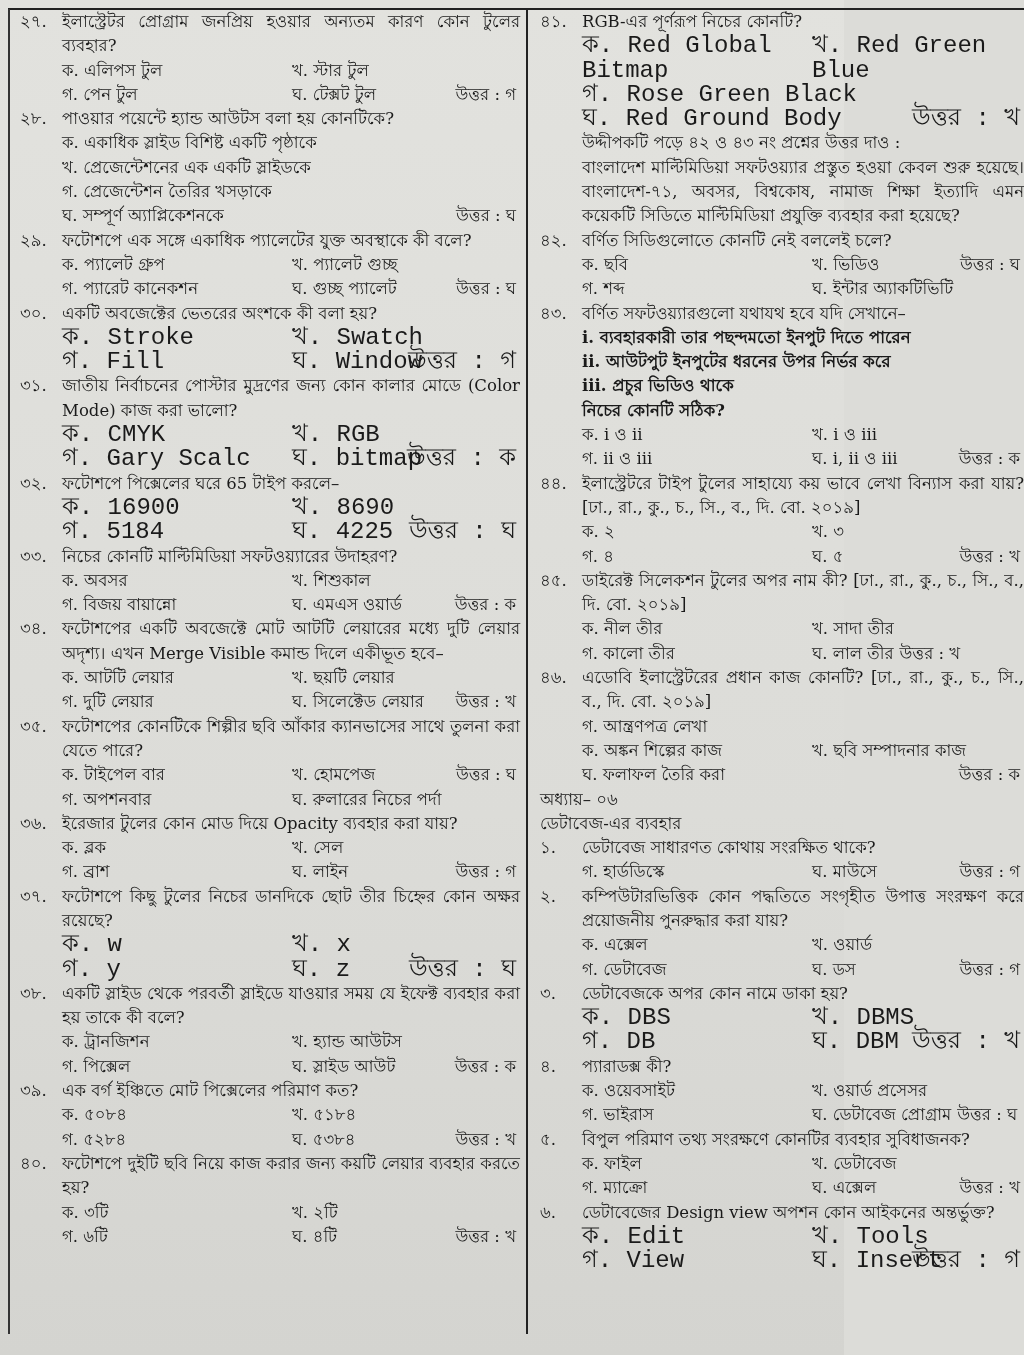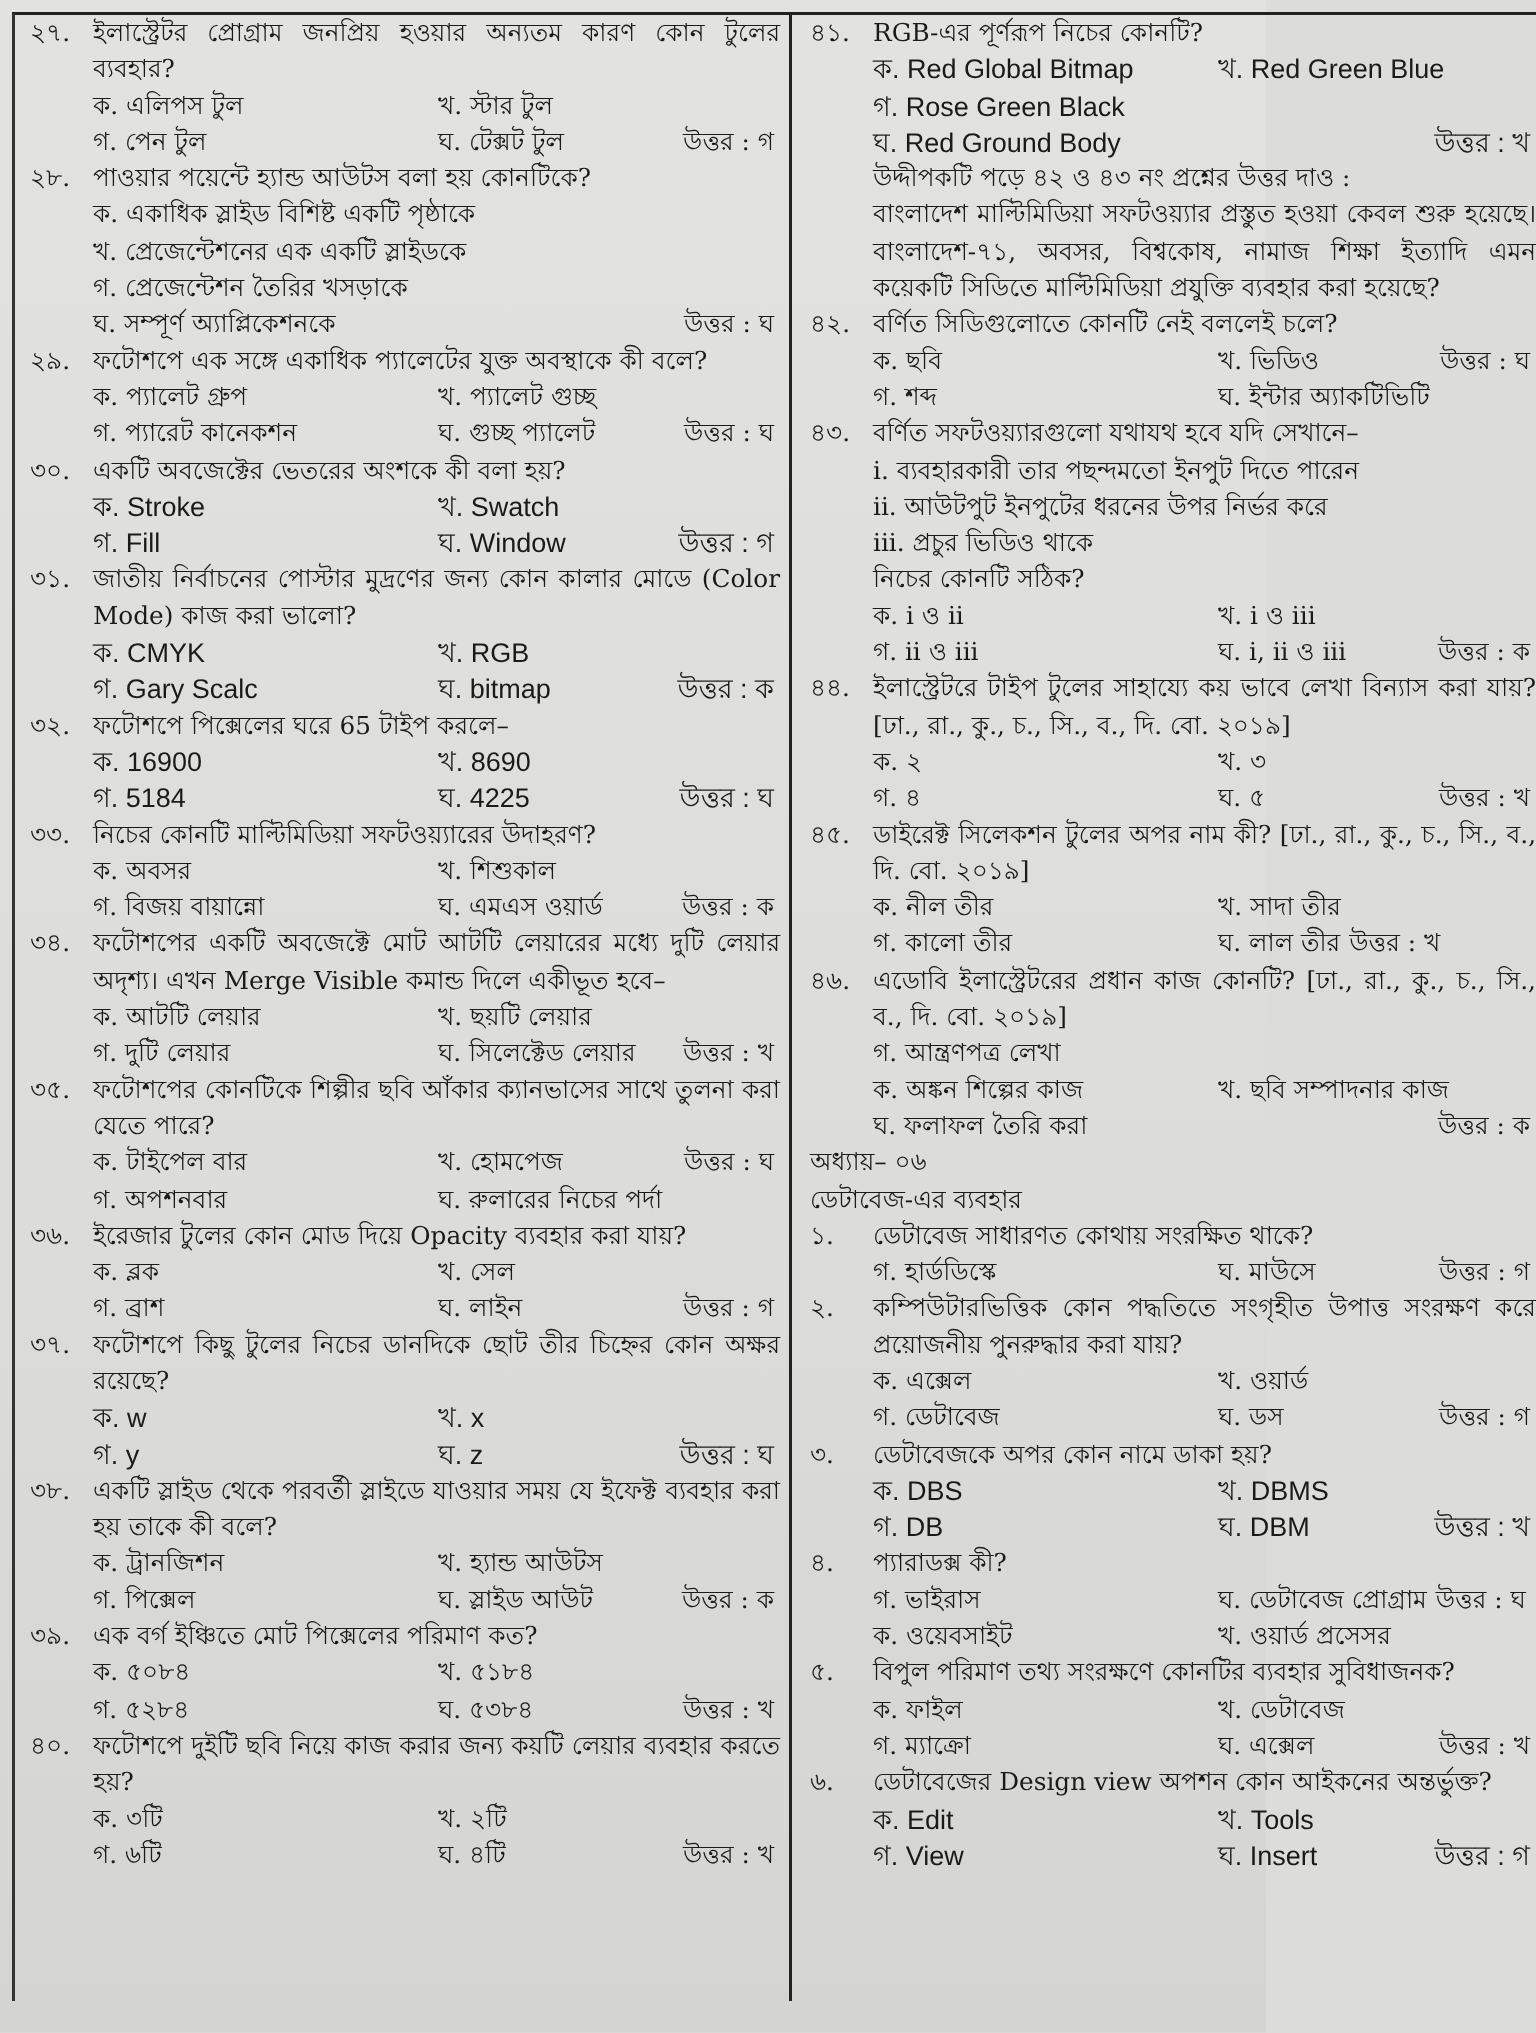--- a/index.html
+++ b/index.html
@@ -30,22 +30,22 @@
   .qnum { width: 42px; flex: none; }
   .qtext { flex: 1; text-align: justify; }
   .opts { padding-left: 42px; }
   .orow { display: flex; position: relative; }
   .o1 { width: 230px; flex: none; }
   .o2 { flex: 1; }
   .ans { position: absolute; right: 4px; top: 0; }
   .ans-inline { margin-left: 6px; }
   .stimulus { padding-left: 42px; text-align: justify; }
   .chapter { text-align: left; }
-  .latin { font-family: Liberation Sans, sans-serif; font-size: 18px; }
-  .stmt { padding-left: 42px; }
+  .latin { font-family: Liberation Mono, monospace; font-size: 24px; }
+  .stmt { padding-left: 42px; font-weight: bold; }
 </style>
 </head>
 <body>
 
 <div class="page">
   <div class="top-rule"></div>
   <div class="left-rule"></div>
   <div class="divider"></div>
 
   <div class="col left">
@@ -482,26 +482,26 @@
       </div>
     </div>
 
     <div class="q">
       <div class="qline">
           <span class="qnum">৪.</span>
           <span class="qtext">প্যারাডক্স কী?</span>
         </div>
       <div class="opts">
         <div class="orow">
+            <span class="o1">ক. ওয়েবসাইট</span>
+            <span class="o2">খ. ওয়ার্ড প্রসেসর</span>
+          </div>
+        <div class="orow">
             <span class="o1">গ. ভাইরাস</span>
             <span class="o2"><span>ঘ. ডেটাবেজ প্রোগ্রাম</span><span class="ans-inline">উত্তর : ঘ</span></span>
-          </div>
-        <div class="orow">
-            <span class="o1">ক. ওয়েবসাইট</span>
-            <span class="o2">খ. ওয়ার্ড প্রসেসর</span>
           </div>
       </div>
     </div>
 
     <div class="q">
       <div class="qline">
           <span class="qnum">৫.</span>
           <span class="qtext">বিপুল পরিমাণ তথ্য সংরক্ষণে কোনটির ব্যবহার সুবিধাজনক?</span>
         </div>
       <div class="opts">

